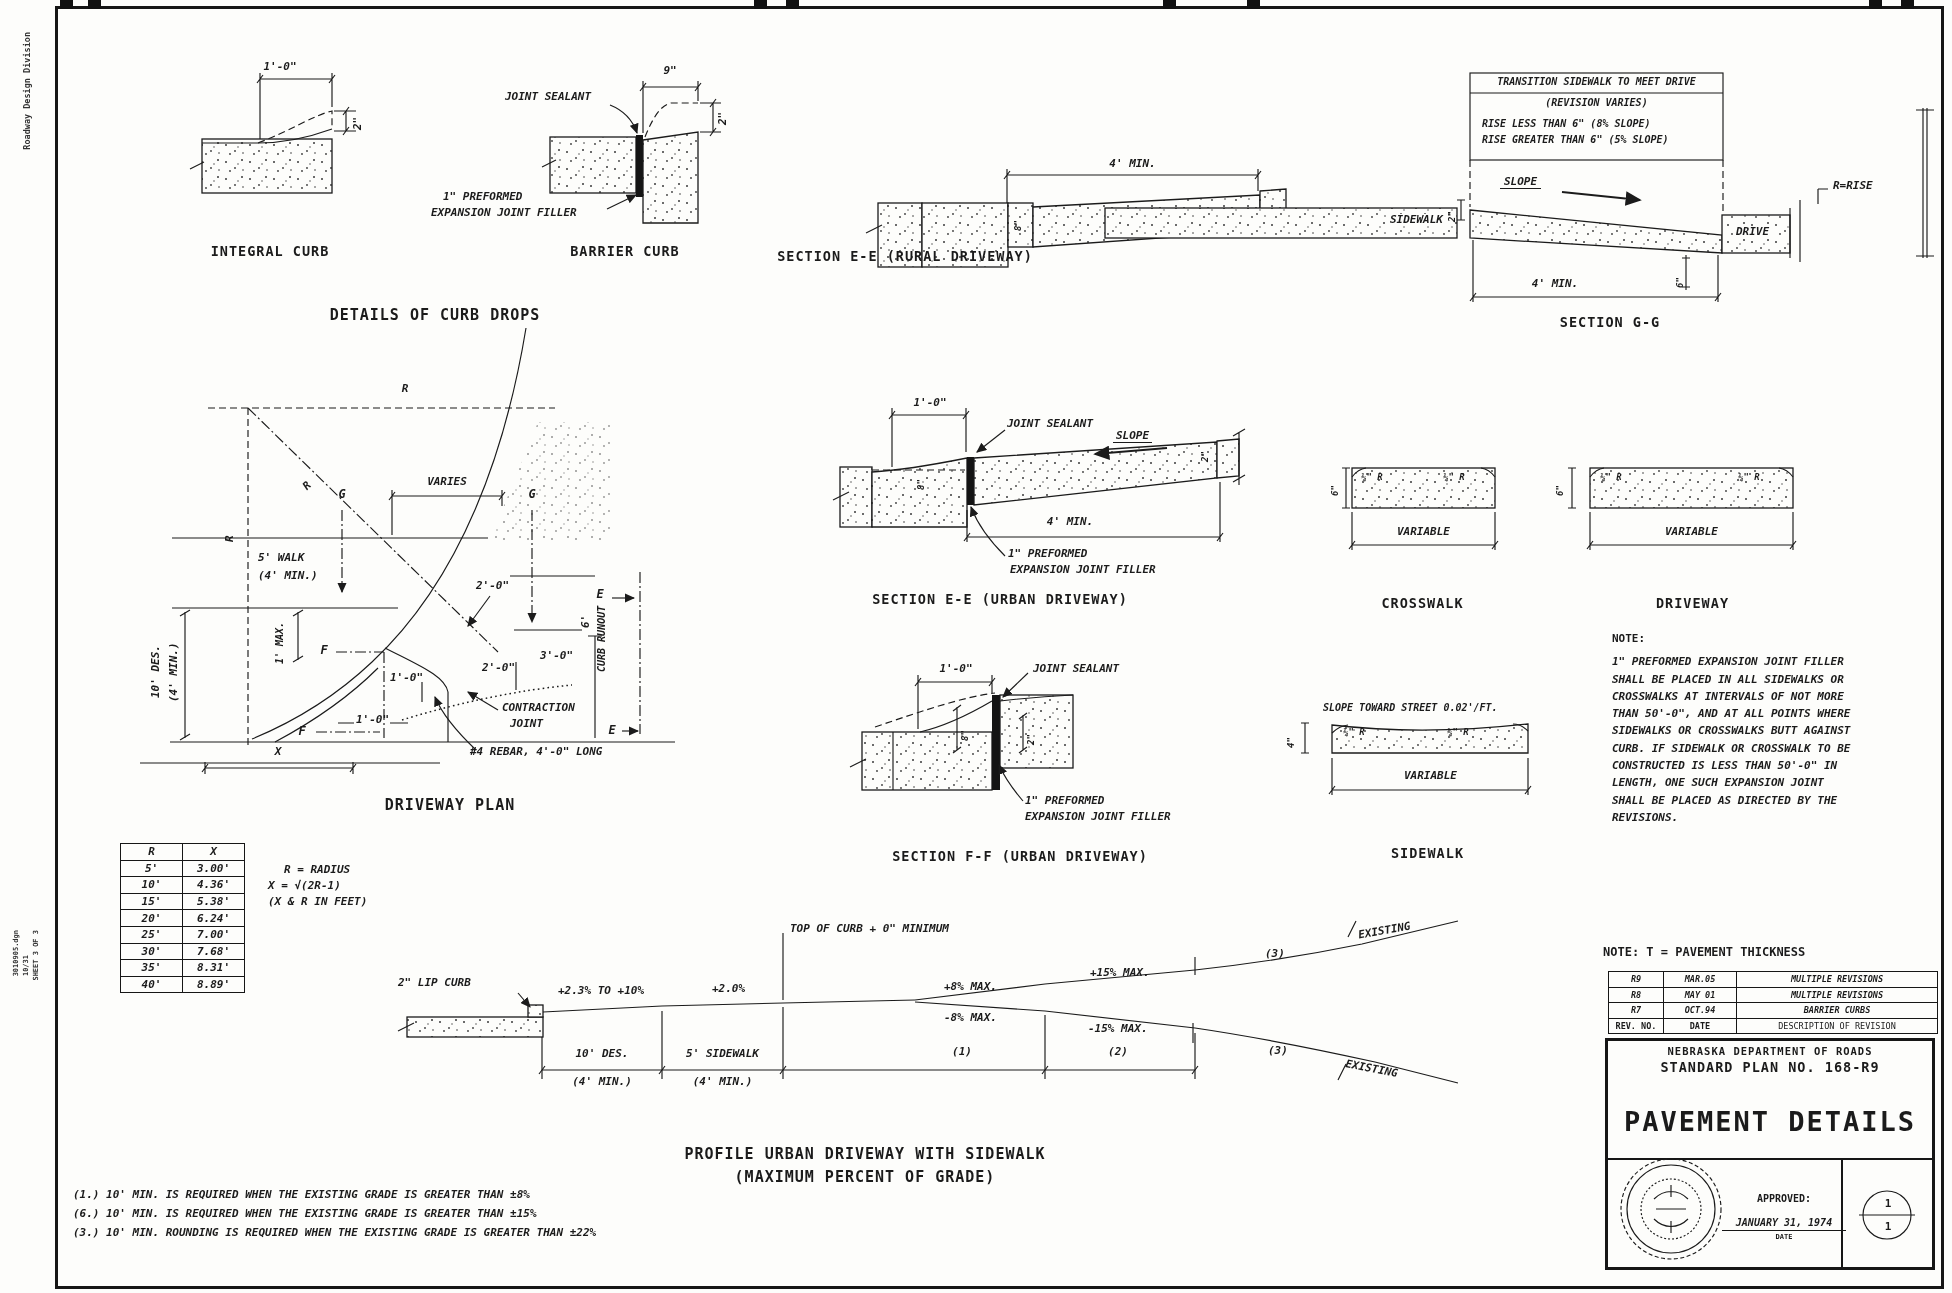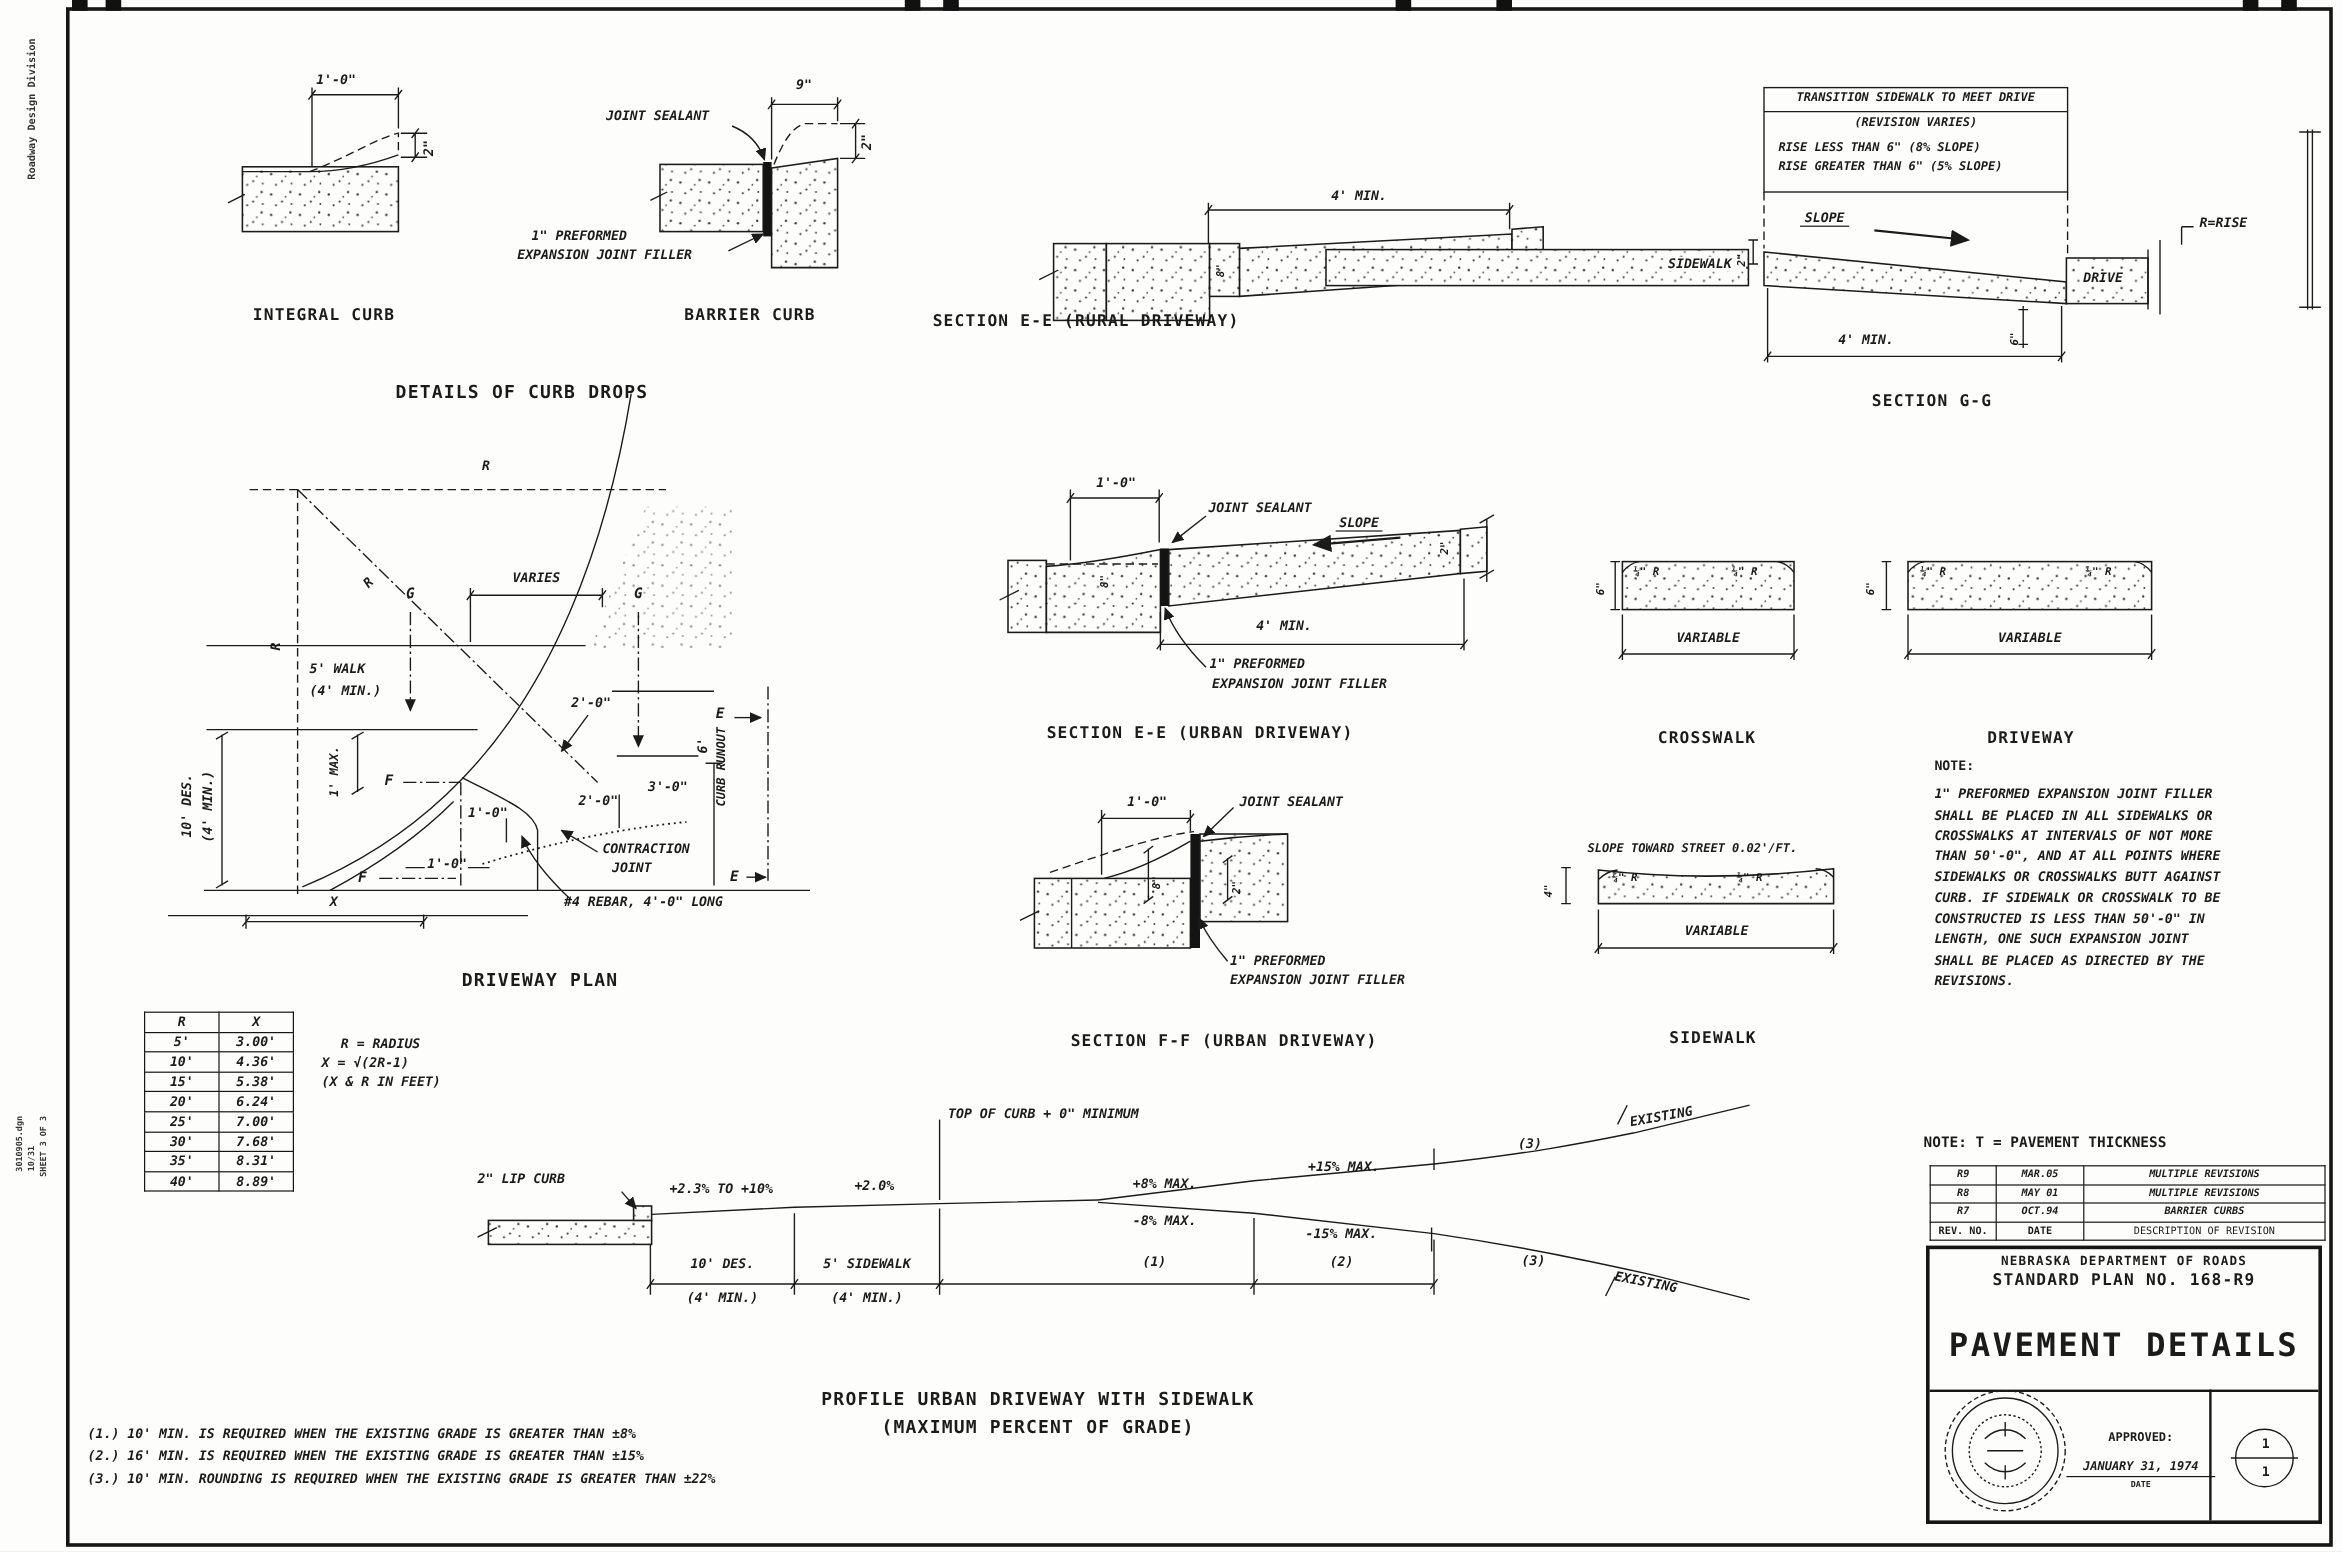--- a/index.html
+++ b/index.html
@@ -15,21 +15,21 @@
   .f{fill:url(#conc);stroke:#1b1b1b;stroke-width:1.3;}
   .blk{fill:#141414;stroke:none;}
   .dash{stroke-dasharray:7 4;}
   .dd{stroke-dasharray:11 3 2 3;}
   .dot{stroke-dasharray:1.6 3.2;stroke-width:1.5;}
   .lbl{position:absolute;font:italic 600 11px "DejaVu Sans Mono",monospace;white-space:nowrap;line-height:1.1;}
   .c{text-align:center;}
   .r9{font-size:9px;}.r10{font-size:10px;}.r12{font-size:12px;}
   .rot{transform:rotate(-90deg);transform-origin:left top;}
   .ttl{position:absolute;font:700 13.5px "DejaVu Sans Mono",monospace;letter-spacing:1px;
-       white-space:nowrap;text-align:center;margin-top:12px;}
+       white-space:nowrap;text-align:center;}
   .wbg{background:#fdfdfb;padding:0 2px;}
   .vtext{position:absolute;writing-mode:vertical-rl;transform:rotate(180deg);
          font:600 8.5px "DejaVu Sans Mono",monospace;color:#333;white-space:nowrap;}
   
   .noteline{font:italic 600 11px "DejaVu Sans Mono",monospace;line-height:17.3px;white-space:nowrap;}
   
   #rx-table table{border-collapse:collapse;}
   #rx-table td{border:1.4px solid #161616;font:italic 700 11px "DejaVu Sans Mono",monospace;
                text-align:center;width:61px;height:15.6px;padding:0;}
   
@@ -425,21 +425,21 @@
     <div class="lbl c" style="left:322px;top:133px;width:121px">5' SIDEWALK</div>
     <div class="lbl c" style="left:322px;top:161px;width:121px">(4' MIN.)</div>
   </div>
 
   <div class="ttl" style="left:640px;top:1145px;width:450px;font-size:15px">PROFILE URBAN DRIVEWAY WITH SIDEWALK</div>
   <div class="ttl" style="left:640px;top:1168px;width:450px;font-size:15px">(MAXIMUM PERCENT OF GRADE)</div>
 
   
   <div class="det" style="left:73px;top:1185px">
     <div class="noteline" style="line-height:19px">(1.) 10' MIN. IS REQUIRED WHEN THE EXISTING GRADE IS GREATER THAN ±8%</div>
-    <div class="noteline" style="line-height:19px">(2.) 16' MIN. IS REQUIRED WHEN THE EXISTING GRADE IS GREATER THAN ±15%</div>
+    <div class="noteline" style="line-height:19px">(6.) 10' MIN. IS REQUIRED WHEN THE EXISTING GRADE IS GREATER THAN ±15%</div>
     <div class="noteline" style="line-height:19px">(3.) 10' MIN. ROUNDING IS REQUIRED WHEN THE EXISTING GRADE IS GREATER THAN ±22%</div>
   </div>
 
   
   <div class="lbl" style="left:1603px;top:946px;font-style:normal;font-weight:700;font-size:12px">NOTE: T = PAVEMENT THICKNESS</div>
 
   <div class="det" id="rev-table" style="left:1608px;top:971px">
     <table>
       <tbody>
           <tr>

